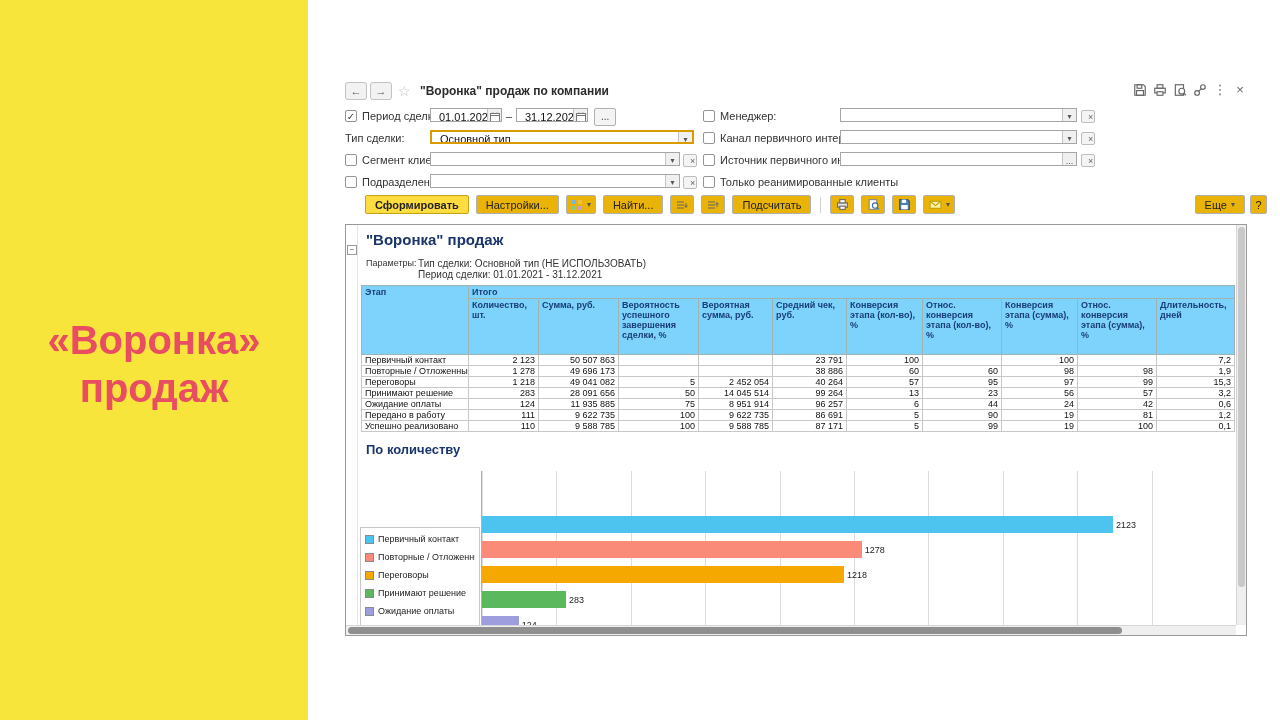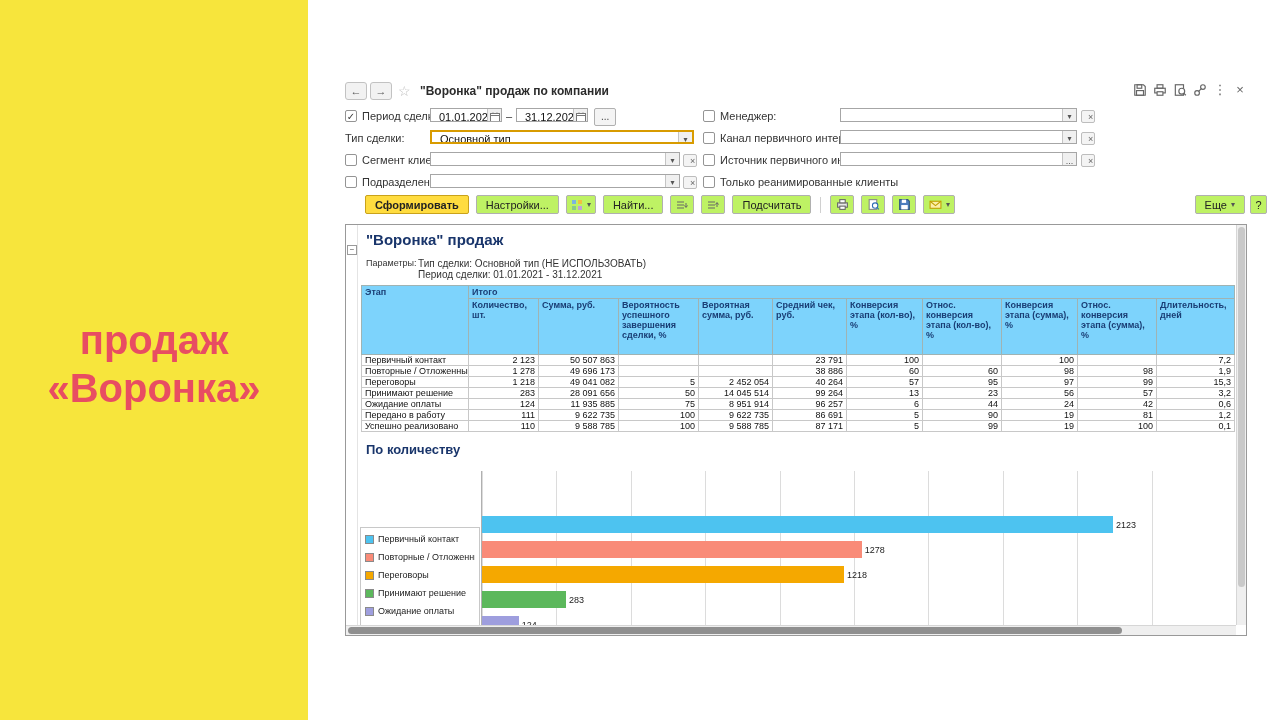--- a/index.html
+++ b/index.html
@@ -57,21 +57,21 @@
   .dash { position:absolute; top:2px; font-size:11px; color:#333; }
   .morebtn {
     position:absolute; top:0; width:22px; height:18px; border:1px solid #B0B0B0; background:#F4F4F4;
     font-size:10px; line-height:14px; text-align:center; color:#444; border-radius:2px;
   }
 
   
   .toolbar { position:absolute; left:37px; top:195px; width:902px; height:20px;margin-left:20px; }
   .tb-flex { display:flex; gap:7px; align-items:center; }
   .btn {
-    height:19px; border:1px solid #B0B0B0; background:#bef264; border-radius:2px;
+    height:19px; border:1px solid #B0B0B0; background:#eab308; border-radius:2px;
     font-size:11px; padding:0 9px; color:#222; display:inline-flex; align-items:center; gap:4px;
     font-family:"Liberation Sans",sans-serif;
   }
   .btn-primary { background:#FFDC3F; border-color:#C9A21B; font-weight:bold; }
   .iconbtn { width:24px; padding:0; justify-content:center; }
   .tb-sep { width:1px; height:16px; background:#D0D0D0; margin:0 2px; }
   .btn-more { position:absolute; right:22px; top:0; }
   .btn-help { position:absolute; right:0; top:0; width:17px; padding:0; justify-content:center; }
   .chev { font-size:8px; color:#555; }
 
@@ -127,22 +127,22 @@
   .vscroll { position:absolute; right:0; top:0; bottom:10px; width:10px; background:#EFEFEF; border-left:1px solid #D6D6D6; }
   .vthumb { position:absolute; top:2px; left:1px; width:7px; height:90%; background:#C9C9C9; border-radius:4px; }
 
   svg.ic { display:block; }
 </style>
 </head>
 <body>
 
 <div class="yellow-panel">
   <div class="slide-title">
+    <div>«Воронка»</div>
     <div>продаж</div>
-    <div>«Воронка»</div>
   </div>
 </div>
 
 <div class="app">
 
   <div class="app-header">
     <button class="nav-btn nav-back"><span>←</span></button>
     <button class="nav-btn nav-fwd"><span>→</span></button>
     <span class="star">☆</span>
     <span class="win-title">"Воронка" продаж по компании</span>

